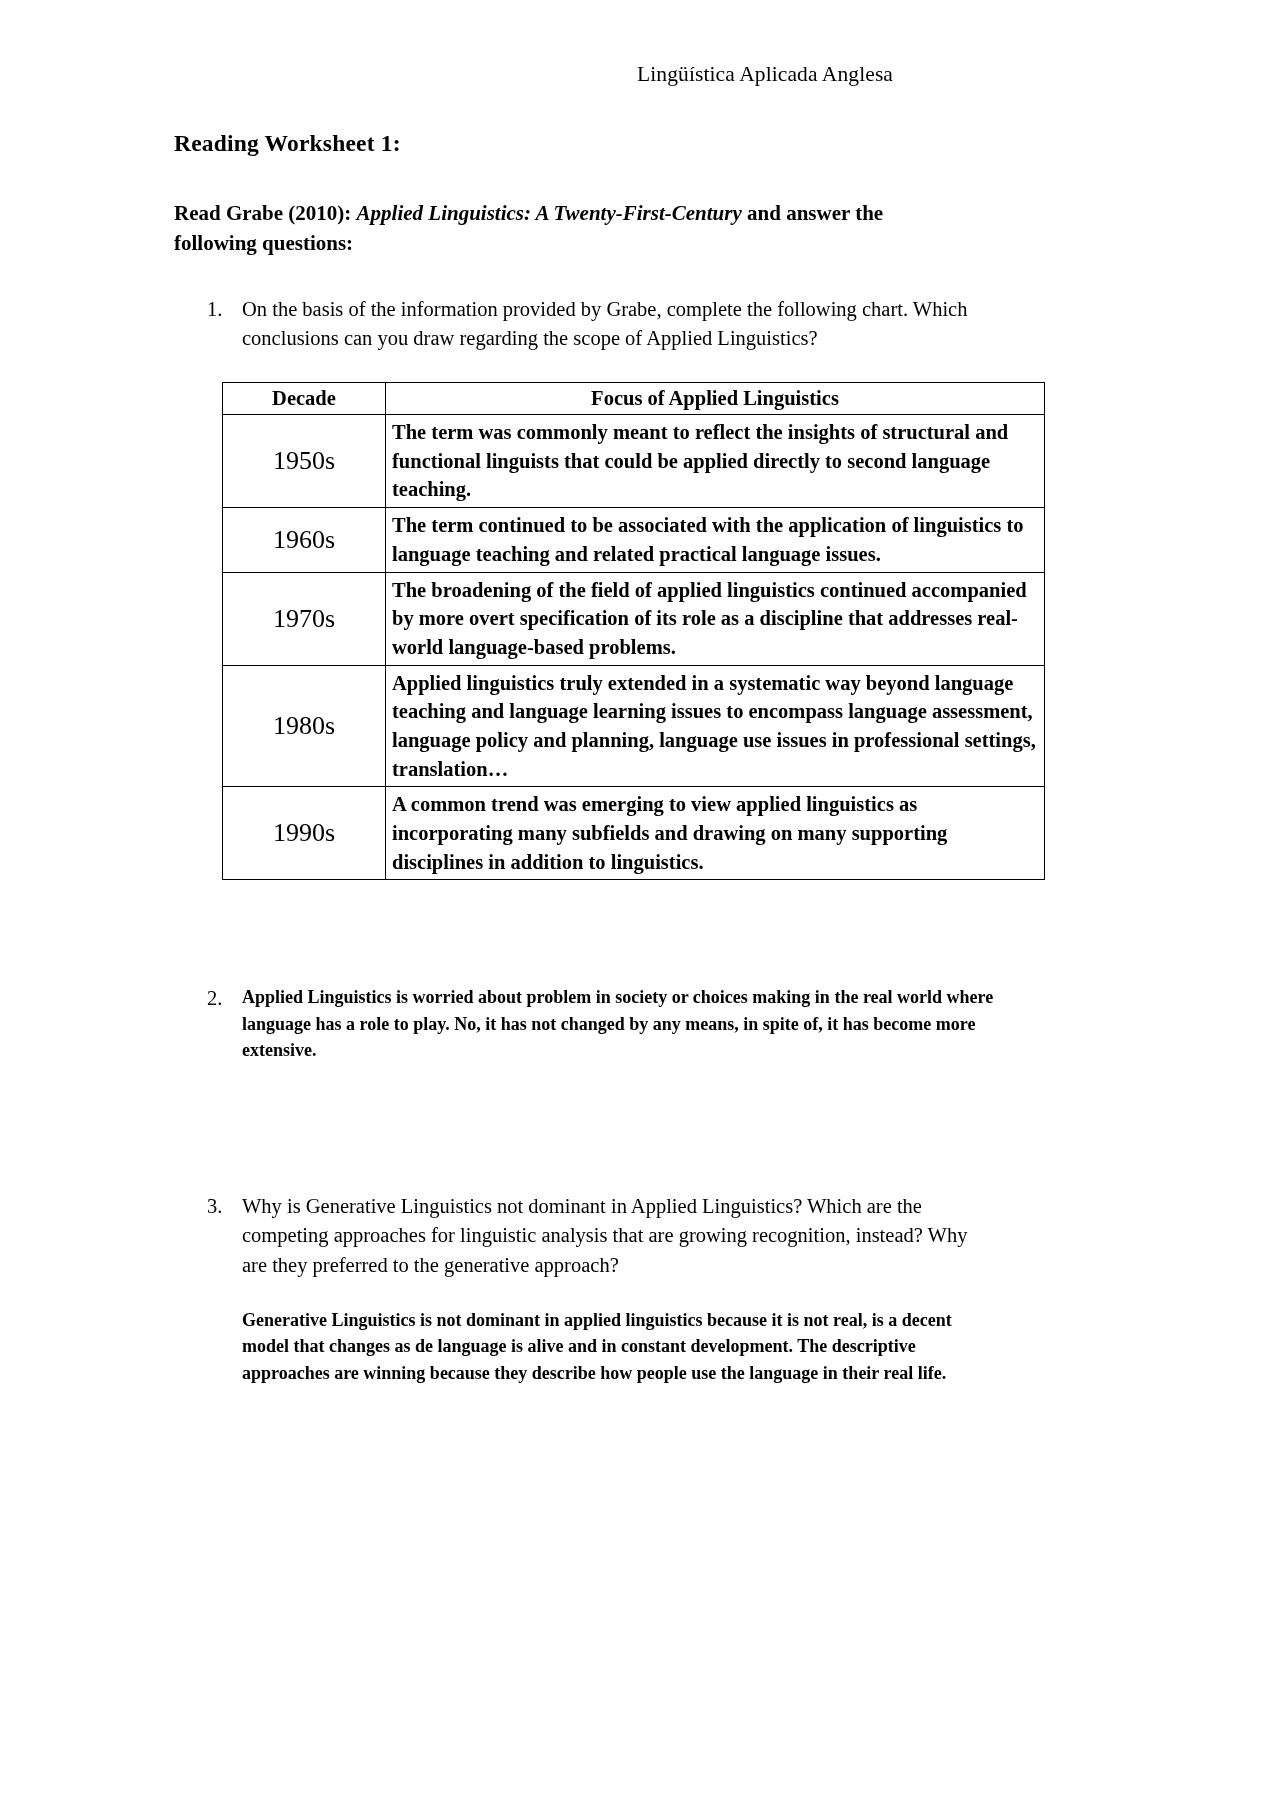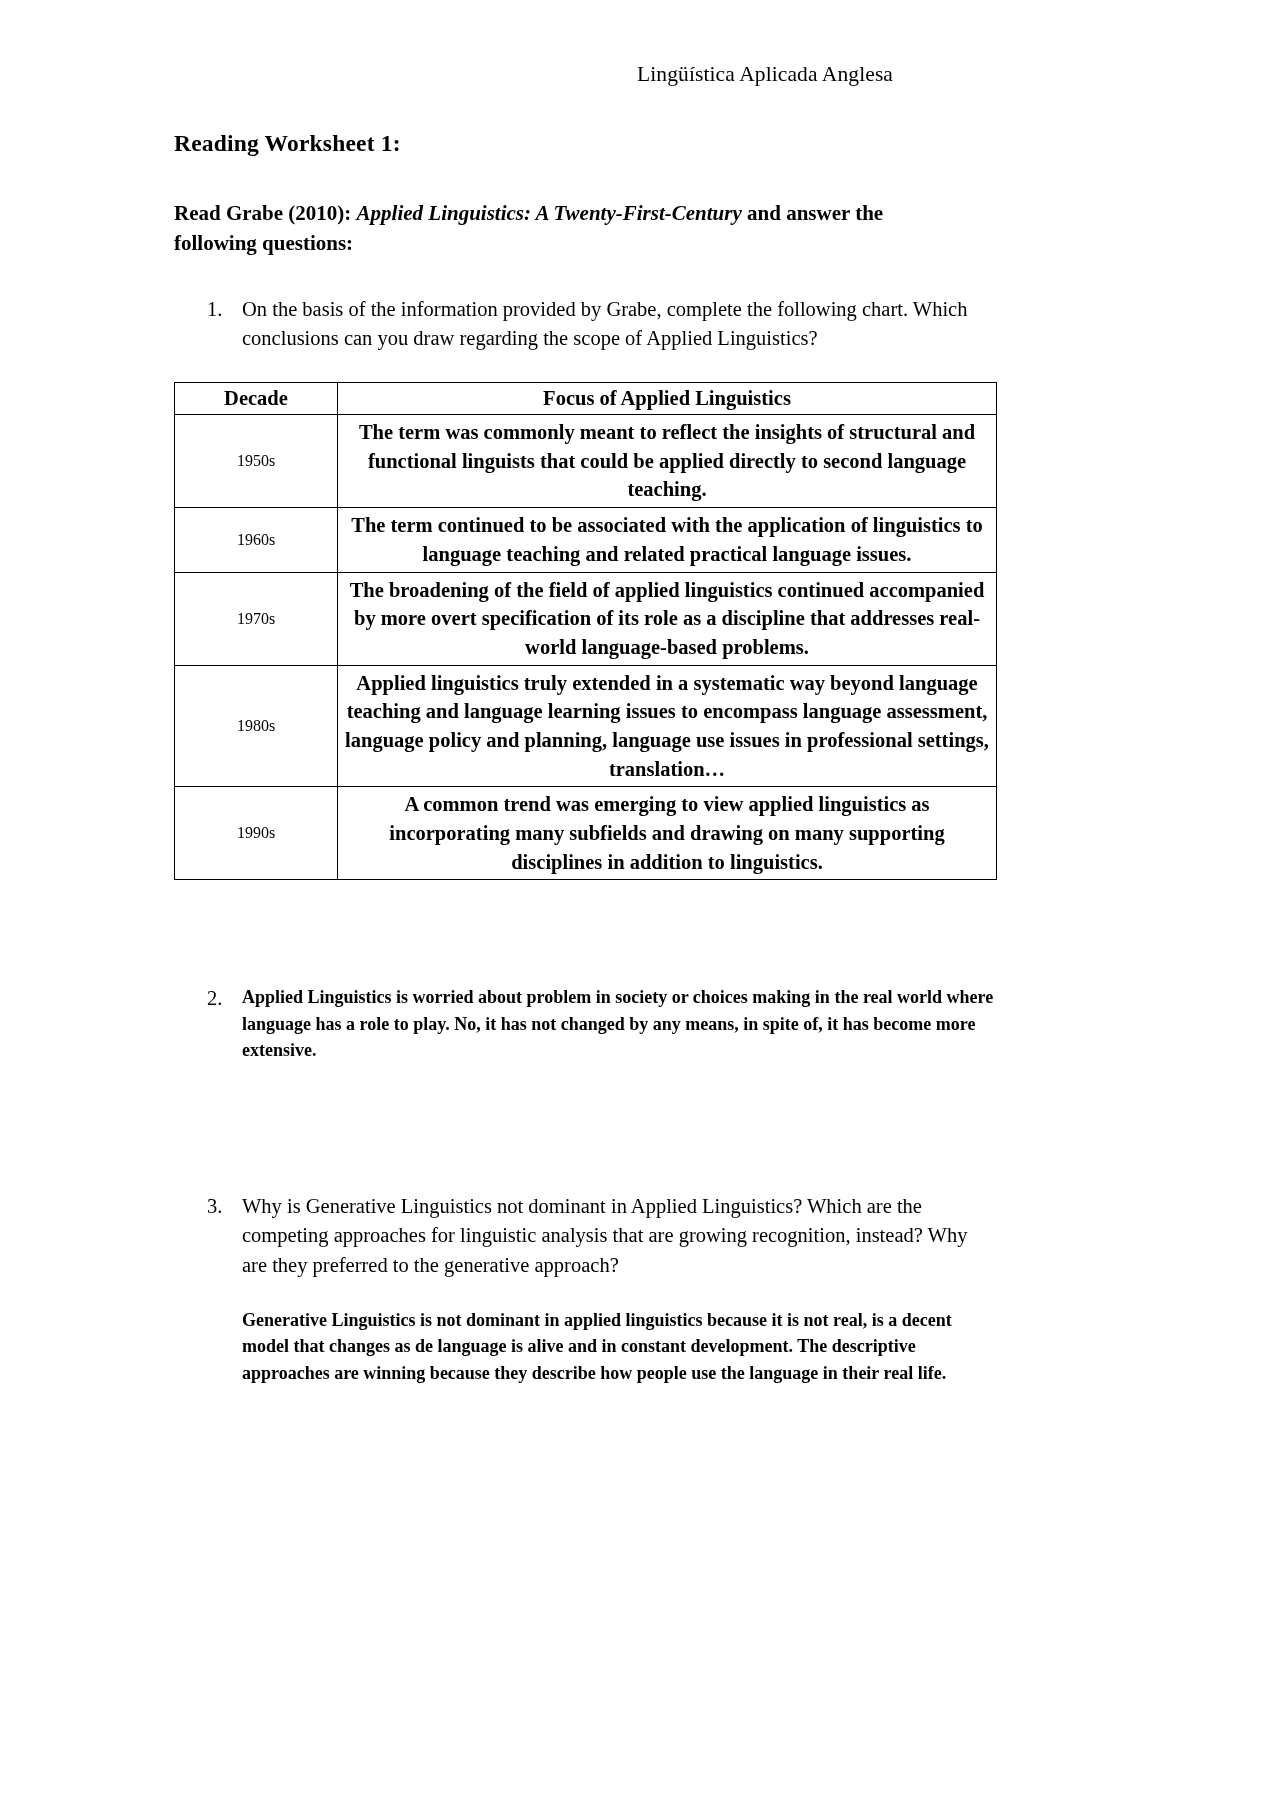--- a/index.html
+++ b/index.html
@@ -76,43 +76,44 @@
     font-weight: bold;
     font-size: 18px;
     line-height: 1.47;
     margin-top: 26px;
   }
   table.decade-table {
     border-collapse: collapse;
     width: 822px;
     margin-top: 28px;
     table-layout: fixed;
+    margin-left: 48px;
   }
   table.decade-table th,
   table.decade-table td {
     border: 1.6px solid #000000;
     vertical-align: middle;
     padding: 3px 6px;
   }
   table.decade-table th {
     font-size: 20.5px;
     font-weight: bold;
     text-align: center;
     padding-top: 4px;
     padding-bottom: 4px;
   }
   col.c-decade { width: 163px; }
   col.c-focus  { width: 659px; }
   td.decade-cell {
     text-align: center;
     font-weight: normal;
-    font-size: 16px;
+    font-size: 26px;
   }
   td.focus-cell {
-    text-align: center;
+    text-align: left;
     font-weight: bold;
     font-size: 20.5px;
     line-height: 1.40;
     padding-left: 10px;
     padding-right: 6px;
     padding-top: 5px;
     padding-bottom: 5px;
   }
   .q2 { margin-top: 104px; }
   .q3 { margin-top: 128px; }

